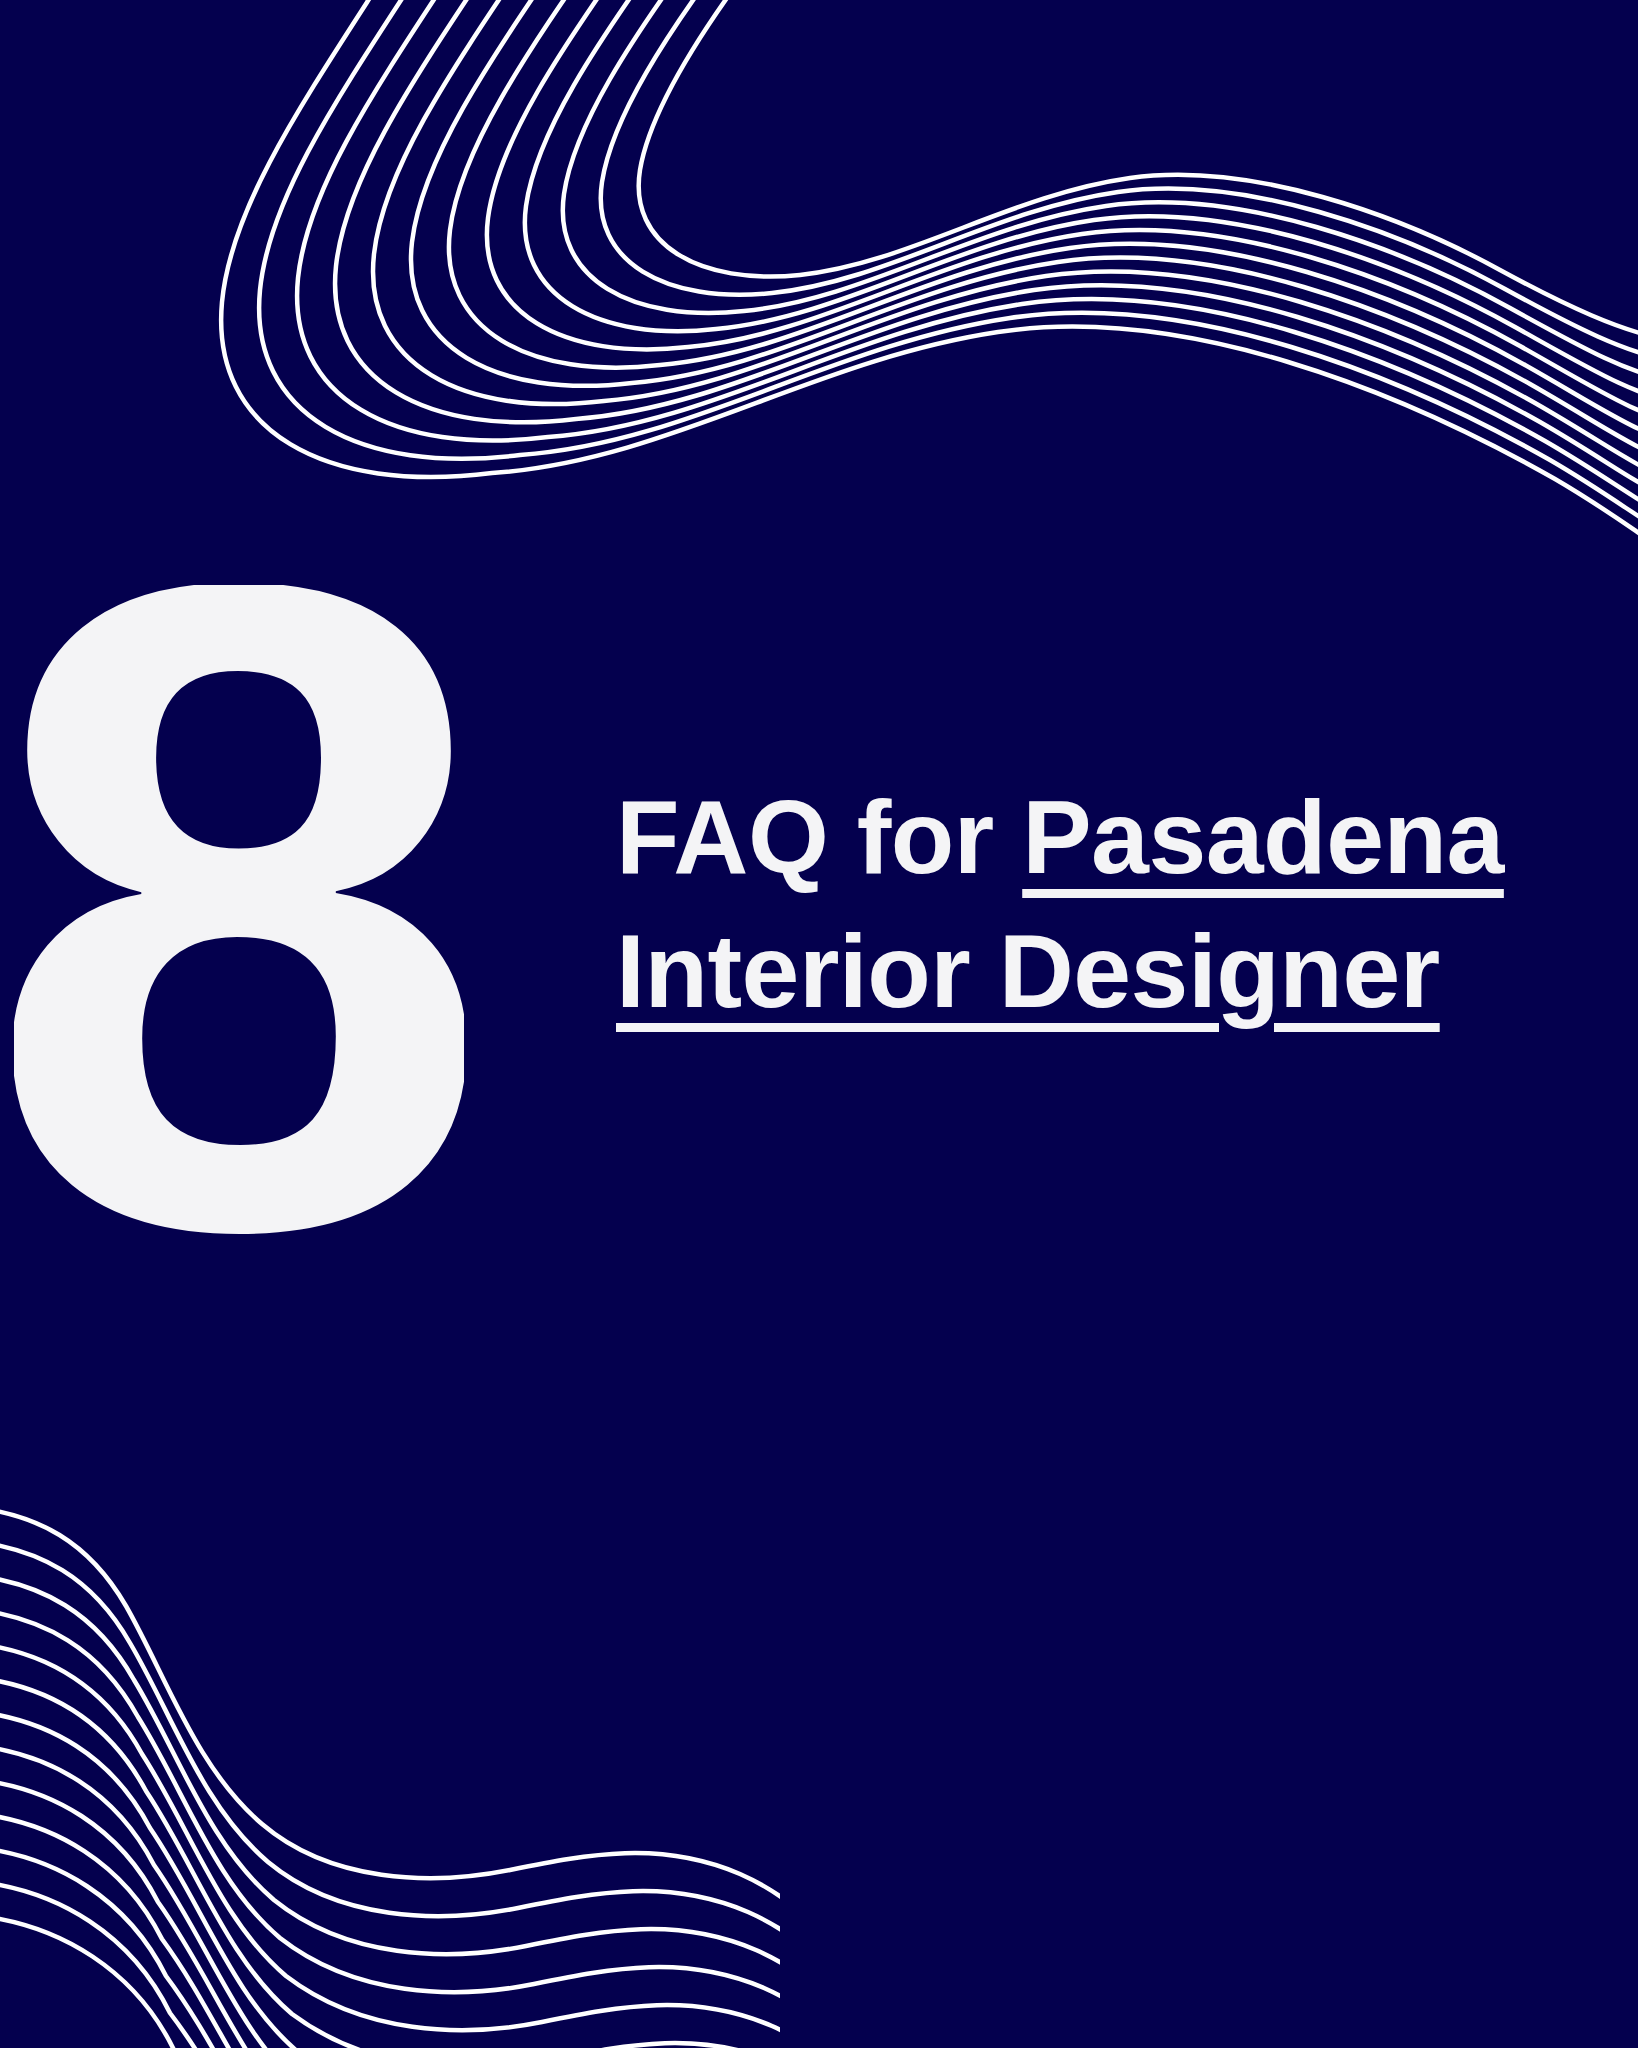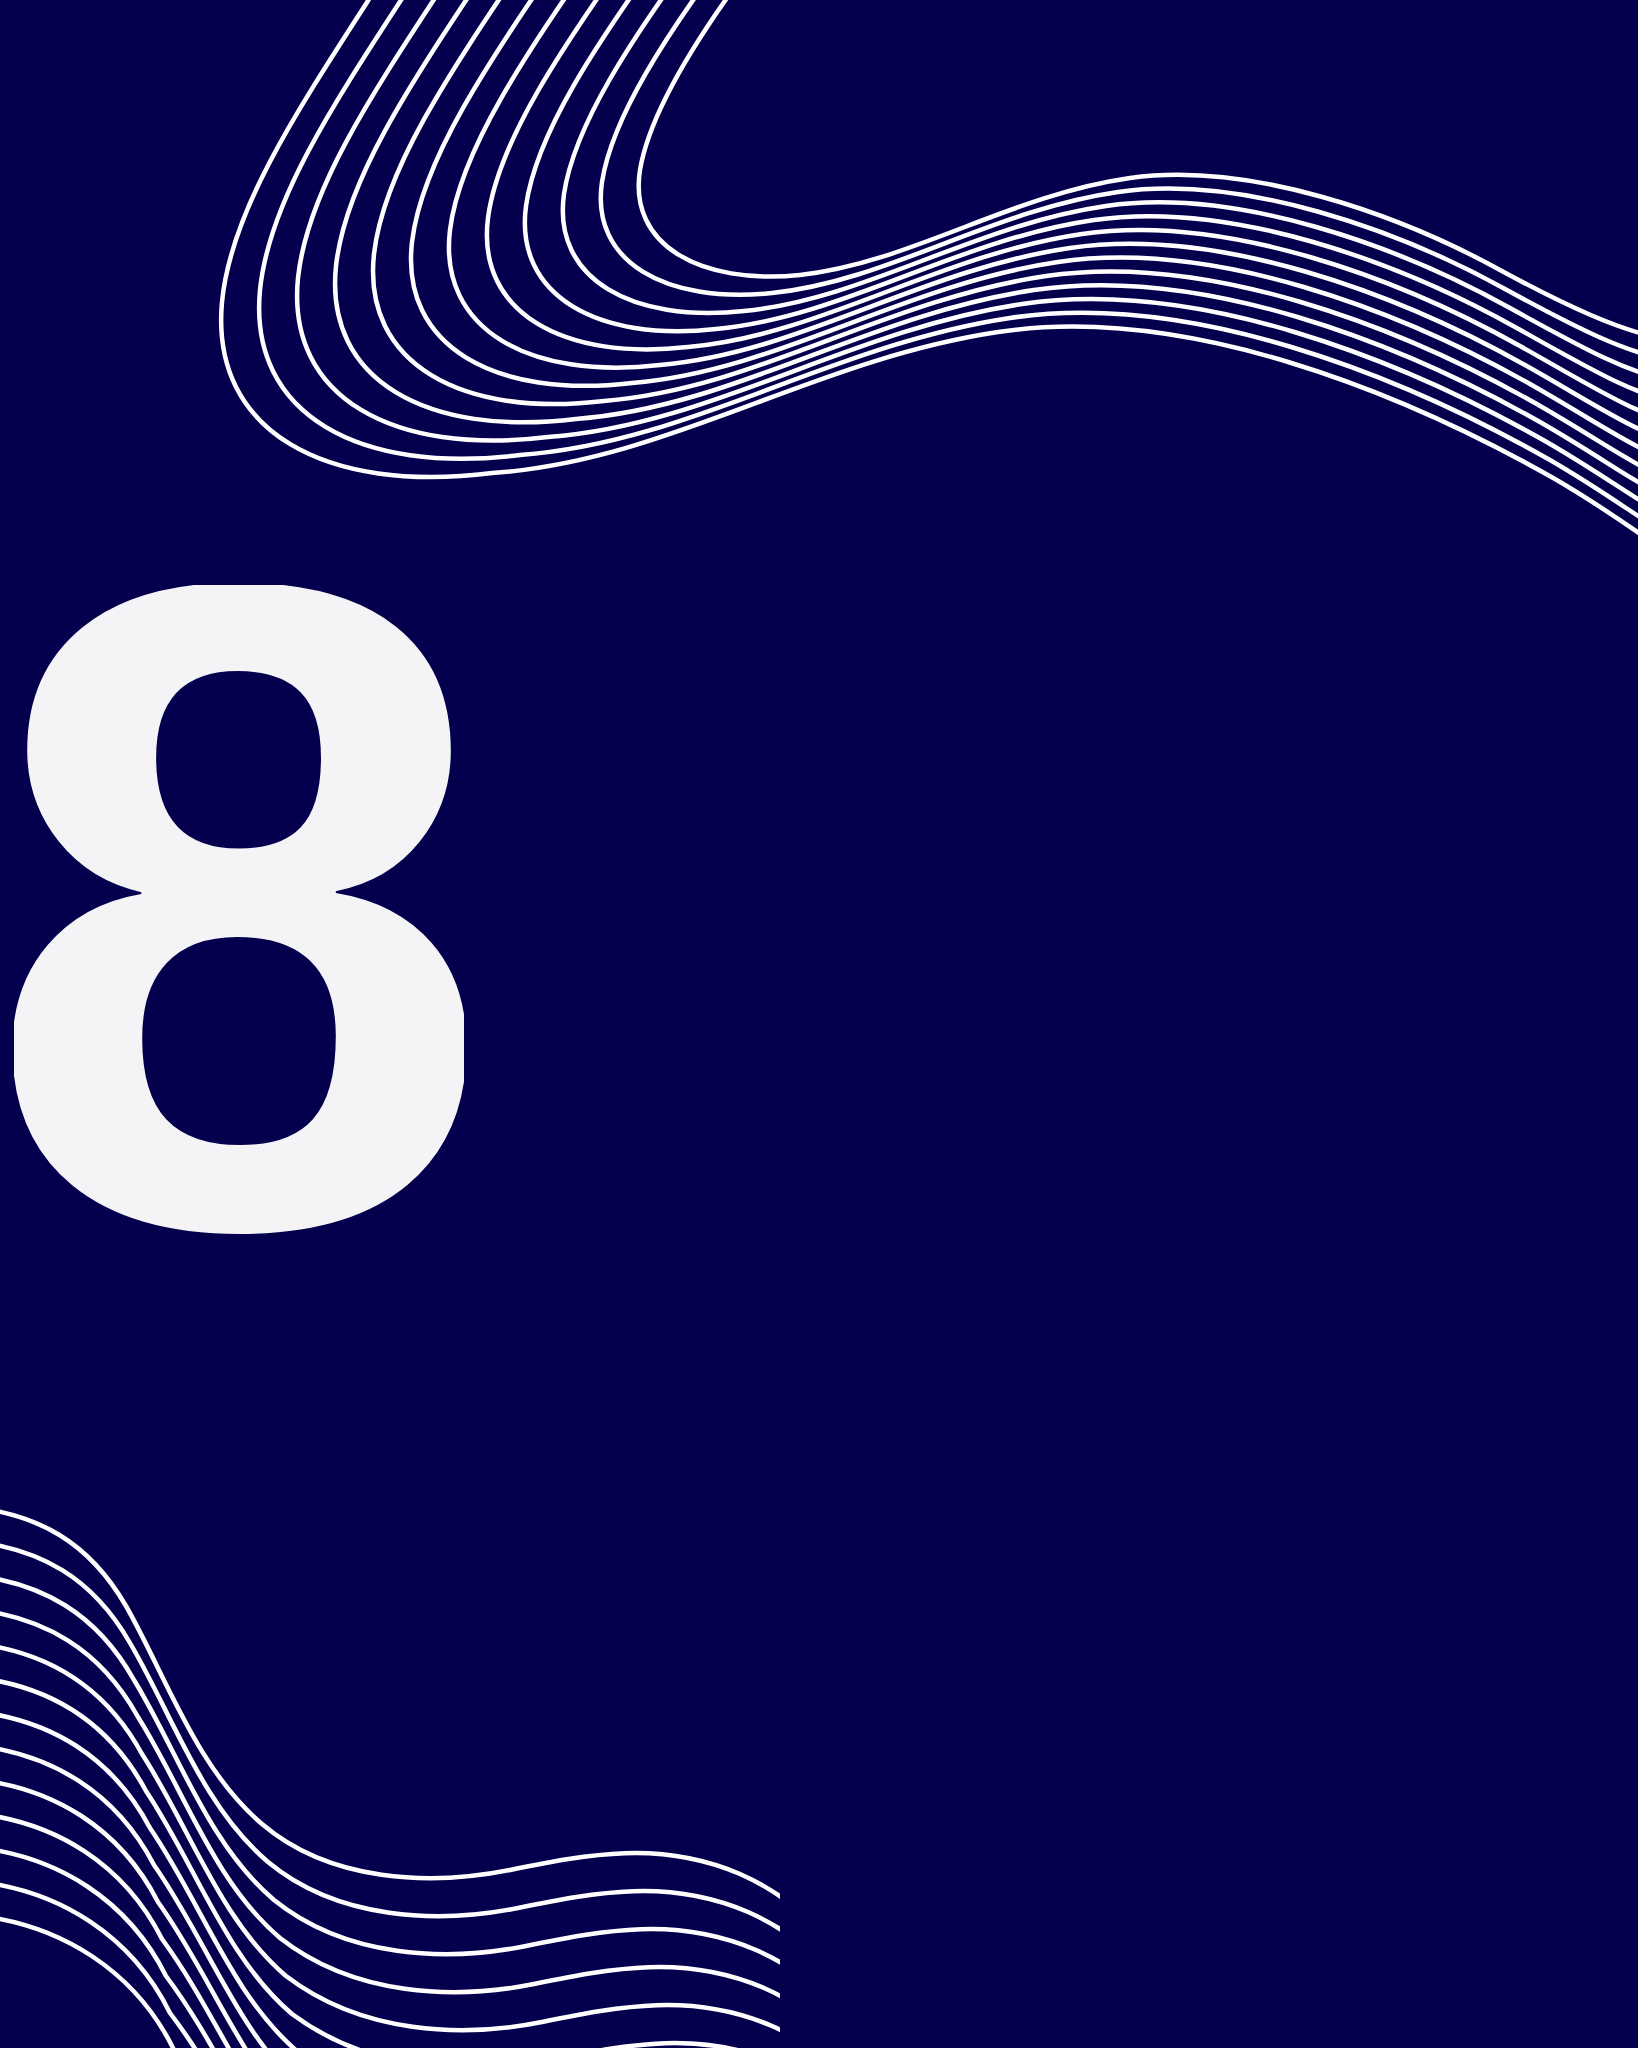--- a/index.html
+++ b/index.html
@@ -113,14 +113,18 @@
       </g>
     </svg>
   </div>
 
   <div id="numeral">
     <svg viewBox="0 0 450 790" aria-hidden="true">
       <text x="225" y="640" text-anchor="middle" font-family="Liberation Sans, sans-serif" font-size="920" font-weight="700" fill="#f4f4f6">8</text>
     </svg>
   </div>
 
+  <div id="headline">
+    <div class="headline-line"><span>FAQ for </span><span class="ul">Pasadena</span></div>
+    <div class="headline-line"><span class="ul">Interior Designer</span></div>
+  </div>
 
 </div>
 
 </body></html>

